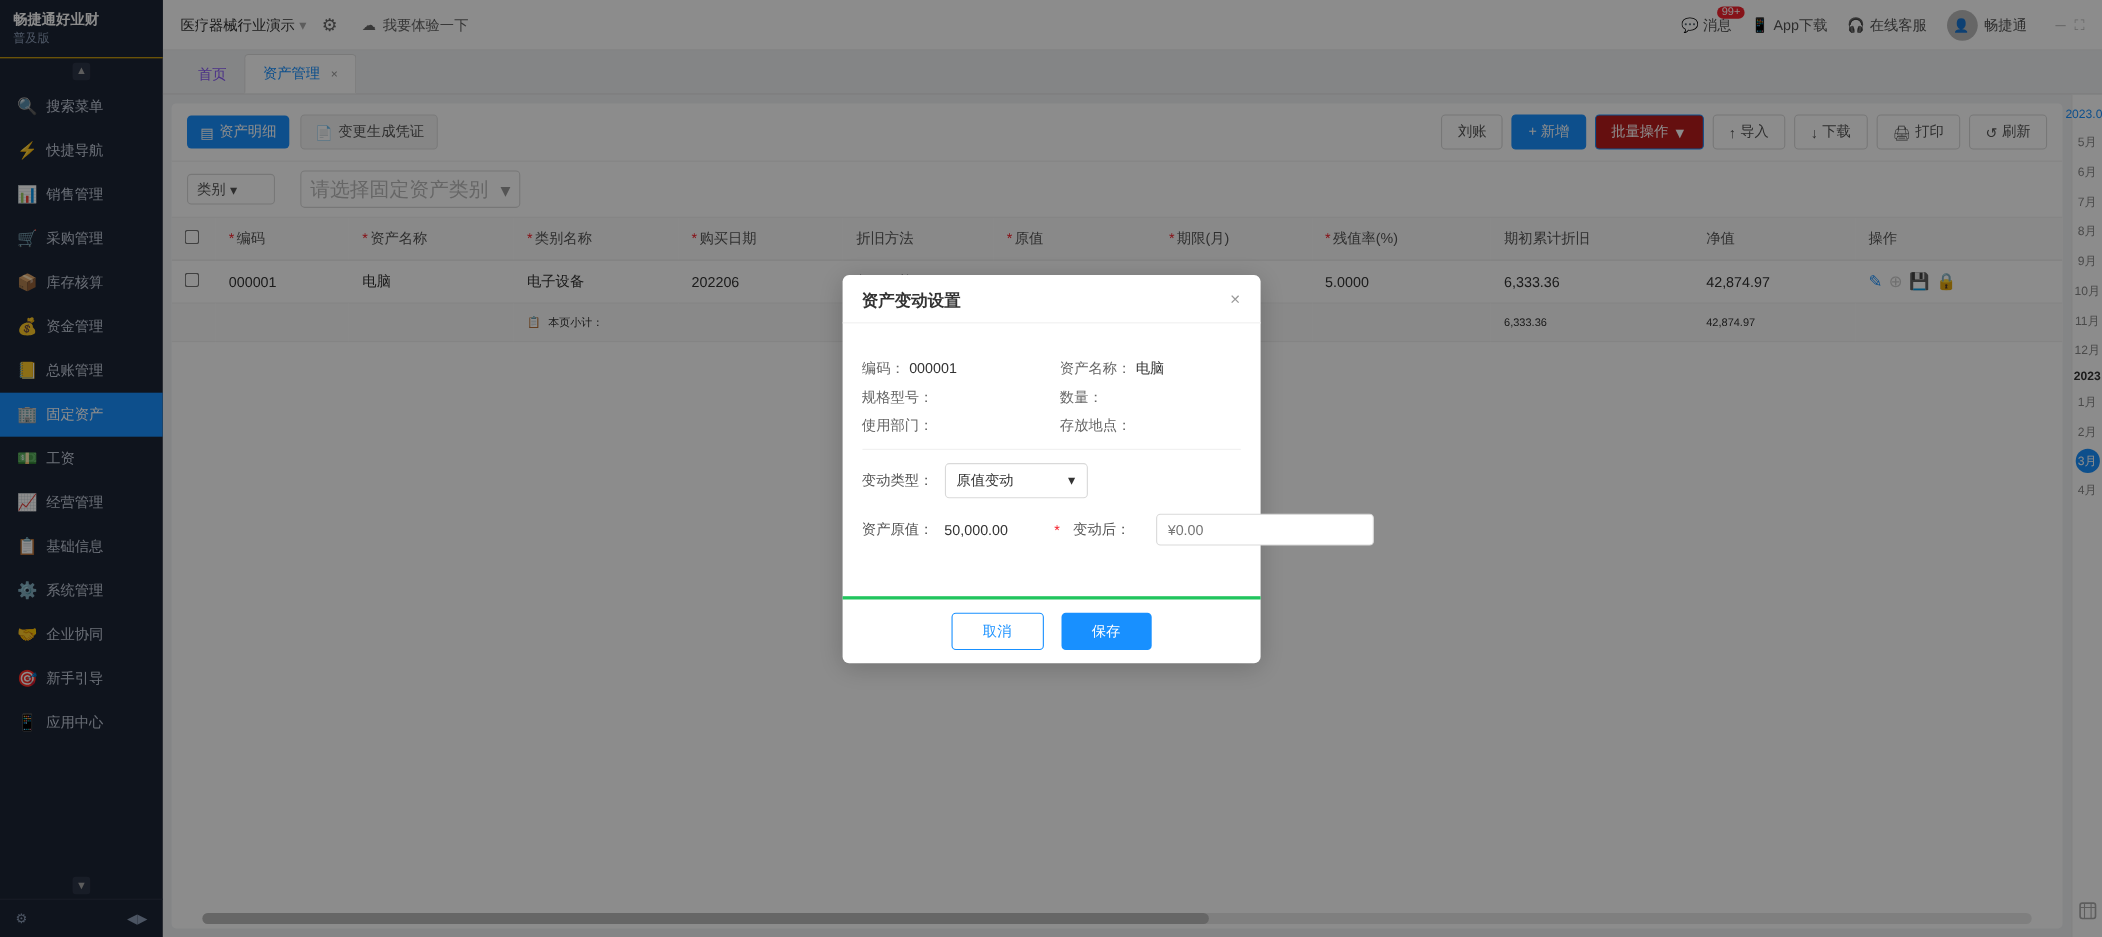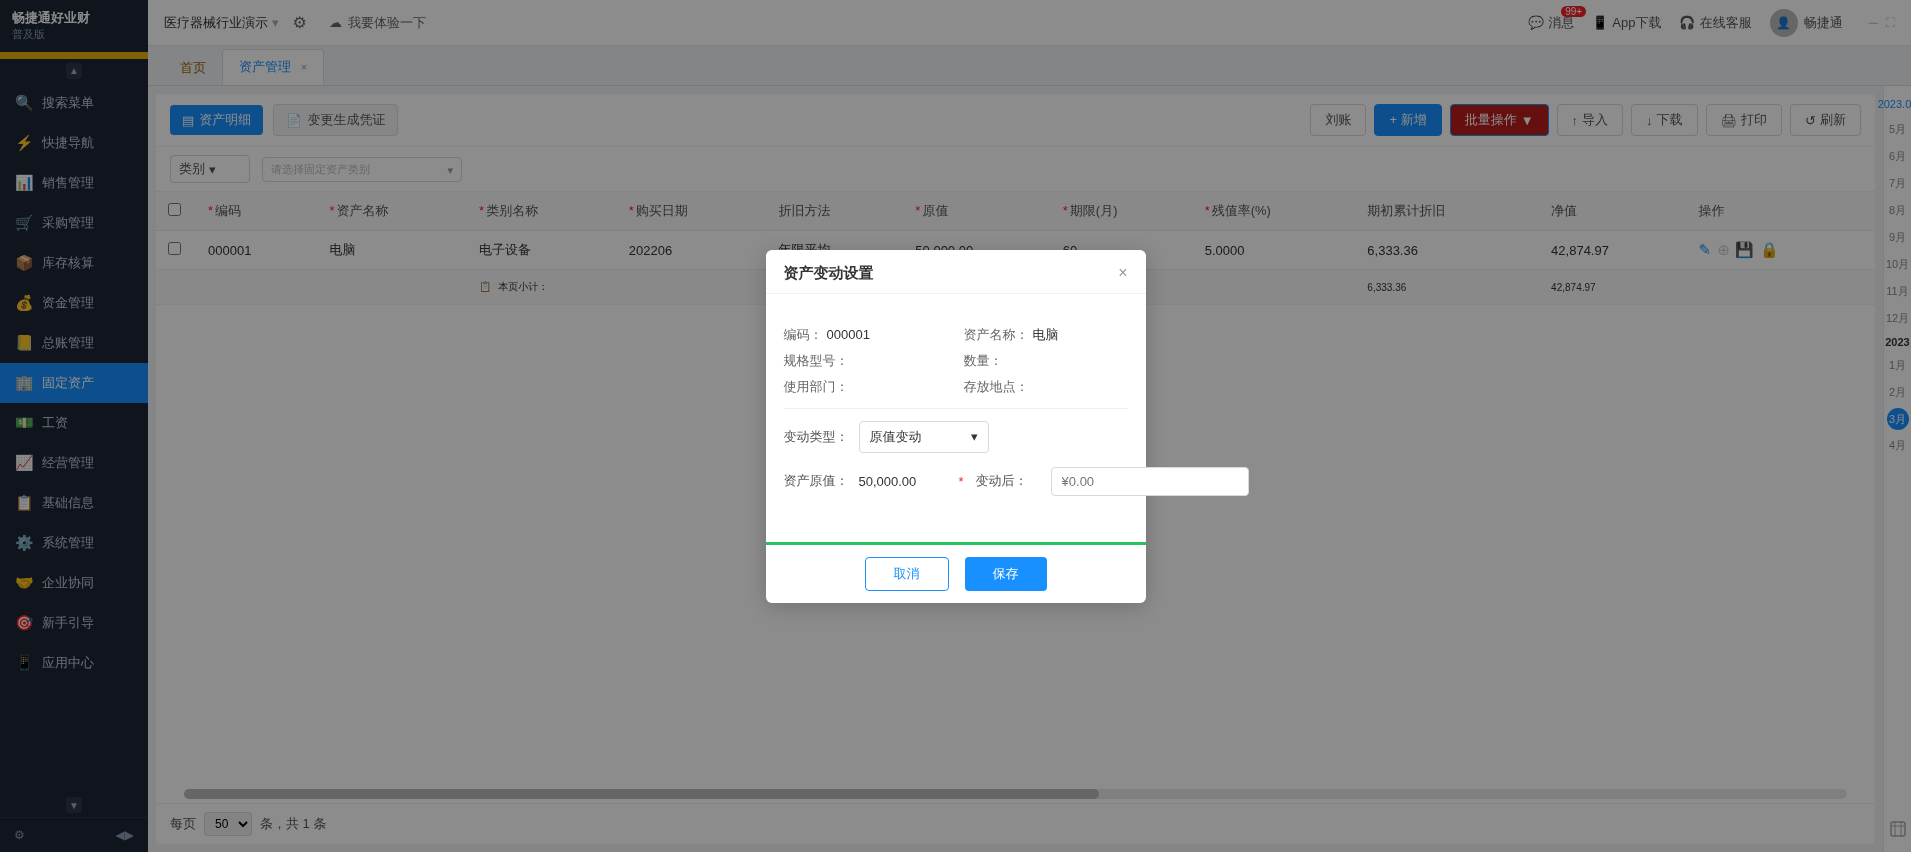--- a/index.html
+++ b/index.html
@@ -1,20 +1,20 @@
 <!DOCTYPE html>
 <html><head>
   <meta charset="utf-8">
   <style>
     * { box-sizing: border-box; margin: 0; padding: 0; }
     body { font-family: 'Microsoft YaHei', Arial, sans-serif; font-size: 13px; background: #f0f2f5; color: #333; display: flex; height: 852px; overflow: hidden; }
 
     
     .sidebar { width: 148px; background: #1d2535; color: #ccc; display: flex; flex-direction: column; height: 100%; flex-shrink: 0; }
-    .sidebar-header { background: #1d2535; padding: 10px 12px; display: flex; align-items: center; gap: 8px; border-bottom: 7px solid #eab308; }
+    .sidebar-header { background: #1d2535; padding: 10px 12px; display: flex; align-items: center; gap: 8px; border-bottom: 1px solid #eab308; }
     .sidebar-logo-text { color: #fff; font-size: 13px; font-weight: bold; line-height: 1.3; }
     .sidebar-edition { color: #8a9bb5; font-size: 11px; }
     .sidebar-scroll { flex: 1; overflow-y: auto; }
     .sidebar-item { display: flex; align-items: center; gap: 8px; padding: 11px 16px; cursor: pointer; color: #c0c9d8; font-size: 13px; }
     .sidebar-item.active { background: #1890ff; color: #fff; }
     .sidebar-item .icon { width: 18px; height: 18px; display: flex; align-items: center; justify-content: center; font-size: 15px; }
     .sidebar-footer { display: flex; align-items: center; justify-content: space-between; padding: 10px 14px; border-top: 1px solid #2d3548; color: #8a9bb5; font-size: 12px; }
 
     
     .main { flex: 1; display: flex; flex-direction: column; height: 100%; overflow: hidden; }
@@ -27,41 +27,41 @@
     .topbar-right { margin-left: auto; display: flex; align-items: center; gap: 18px; font-size: 13px; color: #555; }
     .topbar-badge { position: relative; display: inline-block; }
     .badge { position: absolute; top: -8px; right: -12px; background: #f5222d; color: #fff; font-size: 10px; border-radius: 8px; padding: 0 4px; text-align: right; }
     .topbar-avatar { width: 28px; height: 28px; border-radius: 50%; background: #bbb; display: flex; align-items: center; justify-content: center; color: #fff; font-size: 12px; }
 
     
     .tabs-bar { height: 40px; background: #f0f2f5; display: flex; align-items: flex-end; padding: 0 16px; flex-shrink: 0; border-bottom: 1px solid #ddd; }
     .tab { padding: 8px 16px; font-size: 13px; cursor: pointer; color: #666; border-top-left-radius: 4px; border-top-right-radius: 4px; }
     .tab.active { background: #fff; color: #1890ff; border: 1px solid #ddd; border-bottom: 1px solid #fff; }
     .tab-close { margin-left: 6px; font-size: 11px; color: #999; }
-    .tab-home { color: #a16207; font-family: Liberation Serif, serif; }
+    .tab-home { color: #8b5cf6; font-family: Liberation Serif, serif; }
 
     
     .content-area { flex: 1; display: flex; overflow: hidden; background: #f0f2f5; }
     .page-content { flex: 1; background: #fff; margin: 8px; border-radius: 4px; display: flex; flex-direction: column; overflow: hidden; position: relative; }
 
     
     .page-toolbar { padding: 10px 14px; display: flex; align-items: center; gap: 10px; border-bottom: 1px solid #f0f0f0; flex-shrink: 0; }
     .tab-btn { padding: 6px 12px; border-radius: 4px; font-size: 13px; cursor: pointer; border: none; background: transparent; display: flex; align-items: center; gap: 5px; }
     .tab-btn.active-tab { background: #1890ff; color: #fff; }
     .tab-btn.inactive-tab { background: #f5f5f5; color: #555; border: 1px solid #ddd; }
     .toolbar-right { margin-left: auto; display: flex; align-items: center; gap: 8px; }
     .btn { padding: 6px 14px; border-radius: 4px; font-size: 13px; cursor: pointer; border: 1px solid #d9d9d9; background: #fff; color: #333; display: flex; align-items: center; gap: 4px; }
     .btn-primary { background: #1890ff; color: #fff; border-color: #1890ff; }
     .btn-default { background: #fff; color: #555; border: 1px solid #d9d9d9; }
     .btn-batch { background: #b91c1c; color: #fff; border-color: #1890ff; justify-content: space-between; }
 
     
-    .filter-row { padding: 8px 14px; display: flex; align-items: center; gap: 12px; border-bottom: 1px solid #f0f0f0; flex-shrink: 0; }
+    .filter-row { padding: 8px 14px; display: flex; align-items: center; gap: 2px; border-bottom: 1px solid #f0f0f0; flex-shrink: 0; }
     .filter-select { border: 1px solid #d9d9d9; border-radius: 4px; padding: 4px 8px; font-size: 13px; color: #555; background: #fff; cursor: pointer; display: flex; align-items: center; gap: 4px; min-width: 80px; }
-    .filter-dropdown { border: 1px solid #d9d9d9; border-radius: 4px; padding: 4px 8px; font-size: 11px; color: #999; background: #fff; min-width: 200px; display: flex; align-items: flex-end; gap: 4px; }
+    .filter-dropdown { border: 1px solid #d9d9d9; border-radius: 4px; padding: 4px 8px; font-size: 18px; color: #999; background: #fff; min-width: 200px; display: flex; align-items: flex-end; gap: 4px; margin-left: 21px; }
 
     
     .table-container { flex: 1; overflow: auto; }
     table { width: 100%; border-collapse: collapse; font-size: 13px; }
     thead th { background: #fafafa; padding: 10px 12px; text-align: left; font-weight: 500; border-bottom: 1px solid #e8e8e8; color: #555; white-space: nowrap; }
     thead th .required { color: #f5222d; margin-right: 2px; }
     tbody td { padding: 10px 12px; border-bottom: 1px solid #f0f0f0; color: #333; }
     .action-btns { display: flex; gap: 6px; }
     .action-icon { color: #1890ff; cursor: pointer; font-size: 15px; }
     .subtotal-row td { background: #fafafa; color: #333; font-size: 10px; }
@@ -348,27 +348,20 @@
           </tbody>
         </table>
       </div>
 
       <div class="scrollbar-row">
         <div class="scrollbar-area">
           <div class="scrollbar-thumb"></div>
         </div>
       </div>
 
-      <div class="table-footer">
-        <span>每页</span>
-        <select class="page-select">
-          <option>50</option>
-        </select>
-        <span>条，共 1 条</span>
-      </div>
     </div>
 
     <div class="right-mini">
       <div style="font-size:11px;color:#1890ff;writing-mode:horizontal-tb;text-align:center;padding:4px 0;">
         <span>2023.03</span>
       </div>
       <div class="mini-month">5月</div>
       <div class="mini-month">6月</div>
       <div class="mini-month">7月</div>
       <div class="mini-month">8月</div>

